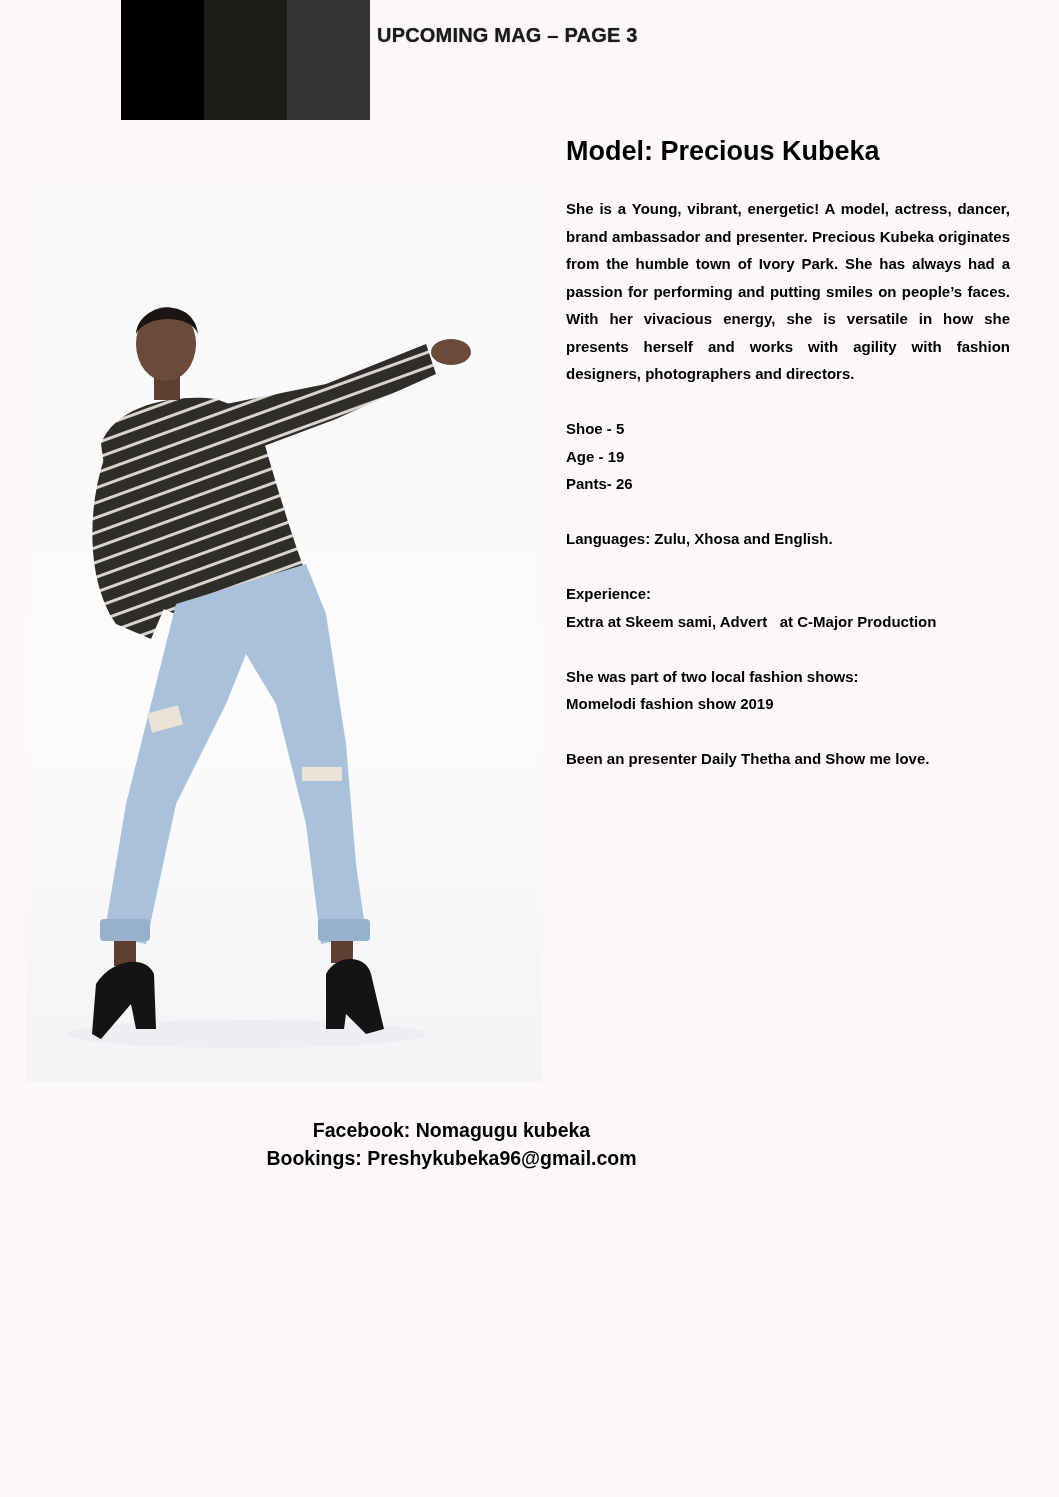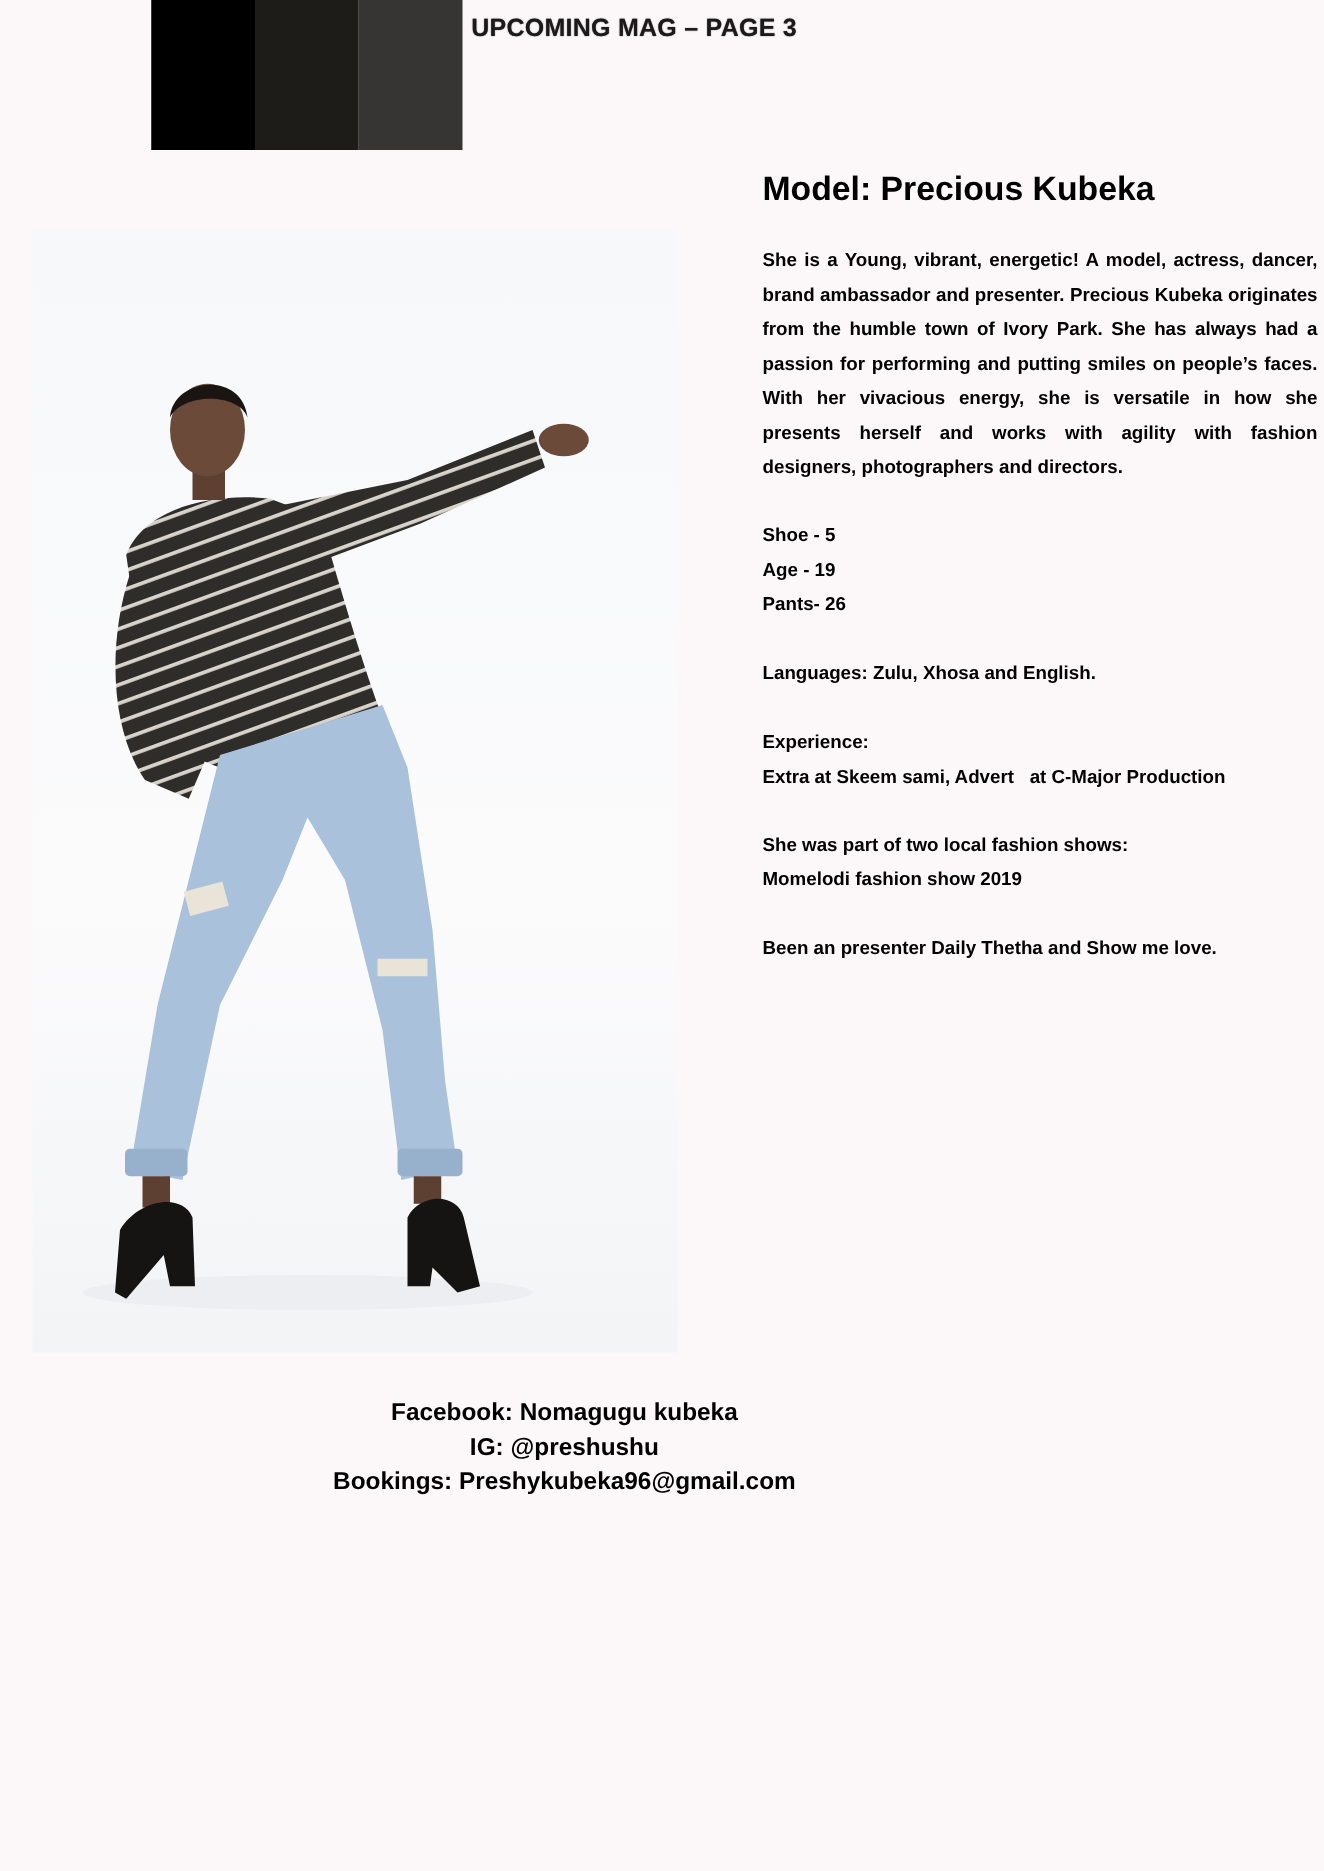--- a/index.html
+++ b/index.html
@@ -5,31 +5,31 @@
     html, body { margin: 0; padding: 0; }
     body {
       width: 1059px; height: 1497px; position: relative; overflow: hidden;
       background: #fcf8f9;
       font-family: "Liberation Sans", "DejaVu Sans", sans-serif;
       color: #000;
     }
     .swatches { position: absolute; left: 121px; top: 0; width: 249px; height: 120px; display: flex; }
     .swatch { flex: 1; height: 100%; }
     .header-title {
-      position: absolute; left: 377px; top: 12px;
+      position: absolute; left: 377px; top: 24px;
       font-size: 20px; font-weight: bold; letter-spacing: 0.2px;
       color: #1a1a1a; text-shadow: 0 0 1px #555;
     }
     .photo {
       position: absolute; left: 26px; top: 184px; width: 516px; height: 898px;
       background: linear-gradient(180deg, #f7f8fa 0%, #fbfbfc 60%, #f3f4f6 100%);
       overflow: hidden;
     }
     .photo svg { width: 100%; height: 100%; display: block; }
-    .content { position: absolute; left: 566px; top: 134px; width: 444px; margin-left: 44px; }
+    .content { position: absolute; left: 566px; top: 134px; width: 444px; }
     .model-title { font-size: 27px; font-weight: bold; margin: 0 0 27px 0; line-height: 34px; }
     .p { font-size: 15px; font-weight: bold; line-height: 27.5px; margin: 0; }
     .justify { text-align: justify; text-align-last: left; }
     .gap { height: 27.5px; }
     .footer {
       position: absolute; left: 0; top: 1117px; width: 903px; text-align: center;
       font-size: 19.5px; font-weight: bold; line-height: 27.5px;
     }
   </style>
 </head>
@@ -95,15 +95,14 @@
   <p class="p justify" style="white-space:pre-wrap">Extra at Skeem sami, Advert   at C-Major Production</p>
   <div class="gap"></div>
   <p class="p">She was part of two local fashion shows:</p>
   <p class="p">Momelodi fashion show 2019</p>
   <div class="gap"></div>
   <p class="p">Been an presenter Daily Thetha and Show me love.</p>
 </div>
 
 <div class="footer">
   <div>Facebook: Nomagugu kubeka</div>
-  <div>IG: @preshushu</div>
   <div>Bookings: Preshykubeka96@gmail.com</div>
 </div>
 
 </body></html>

